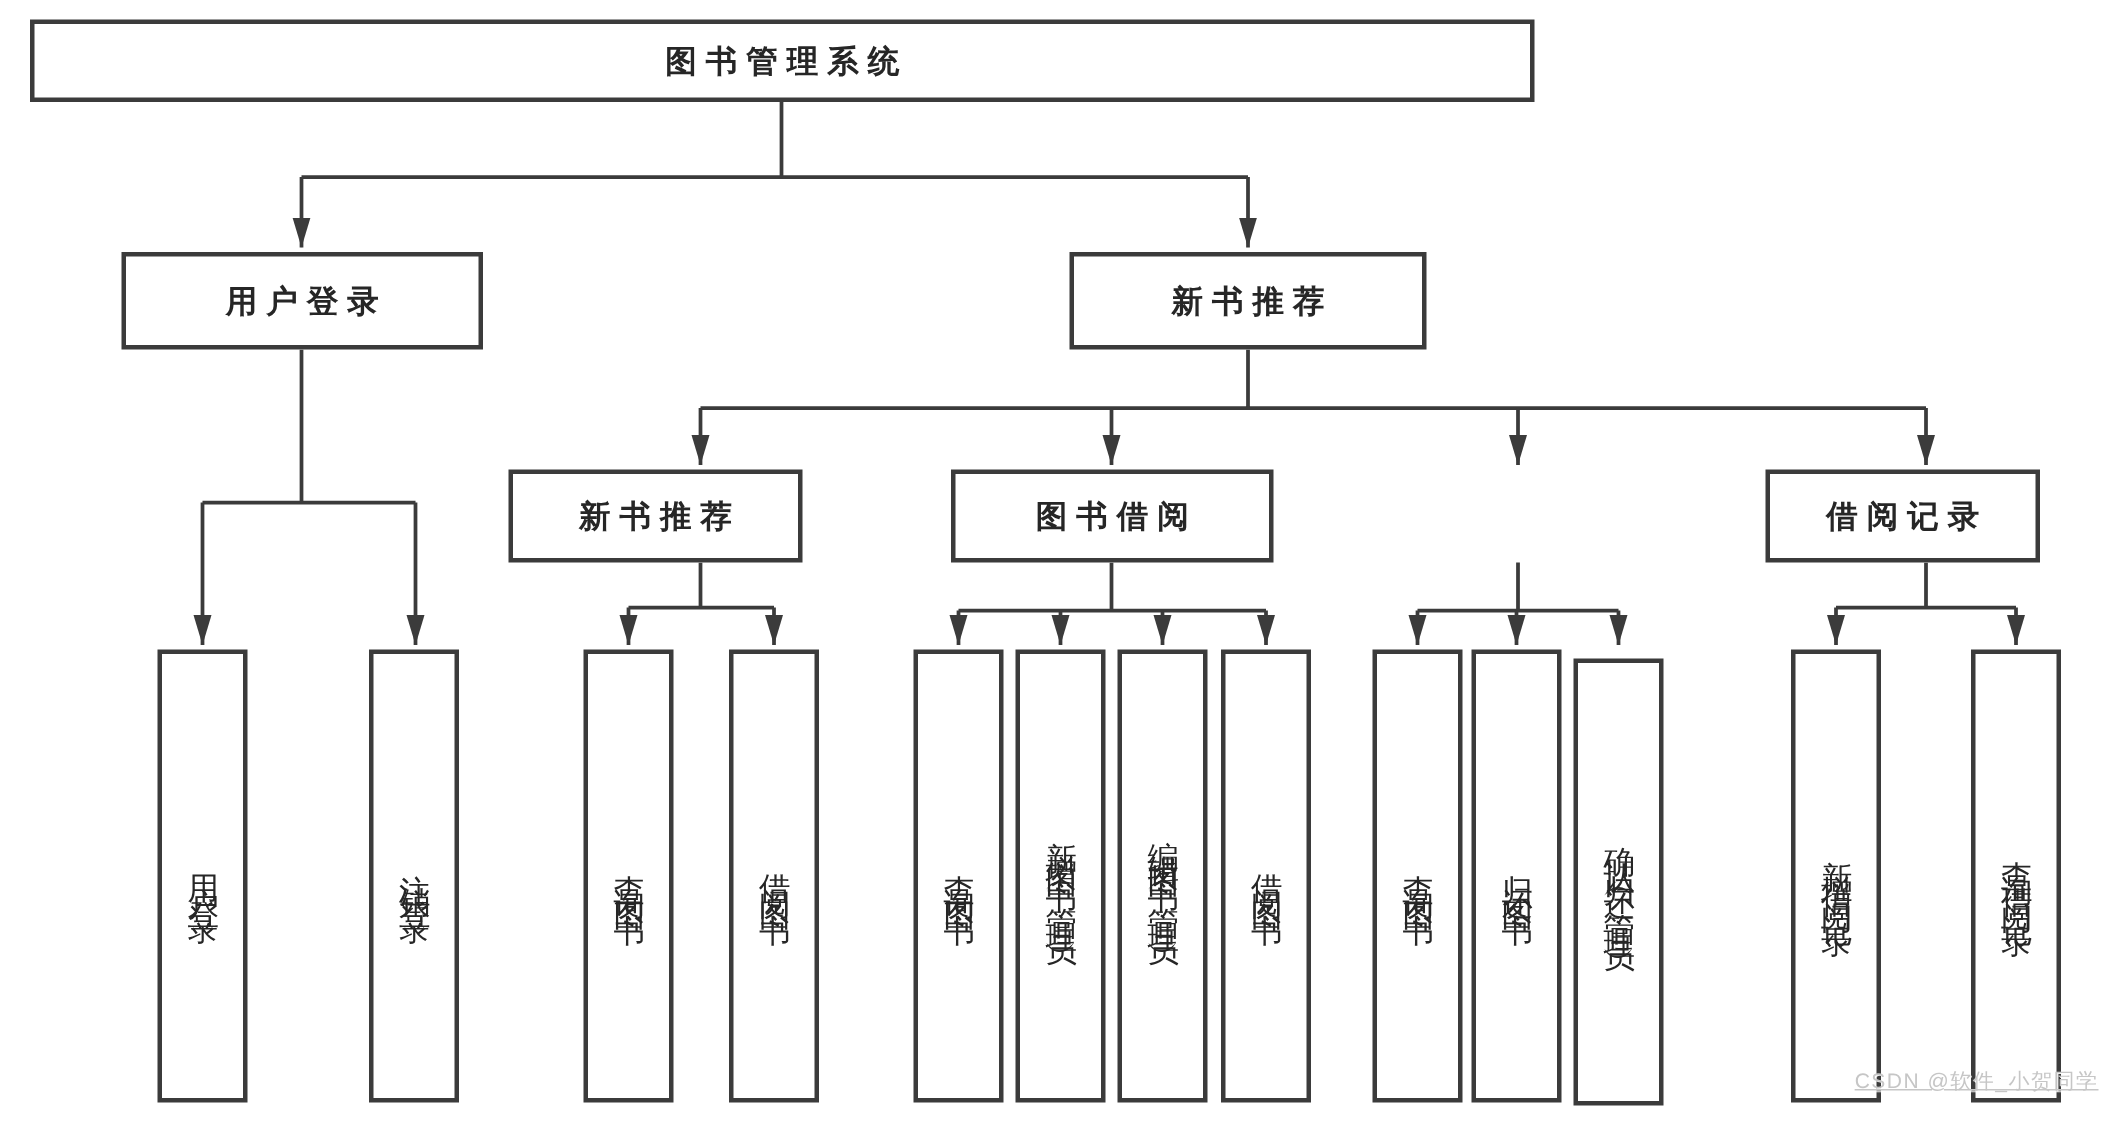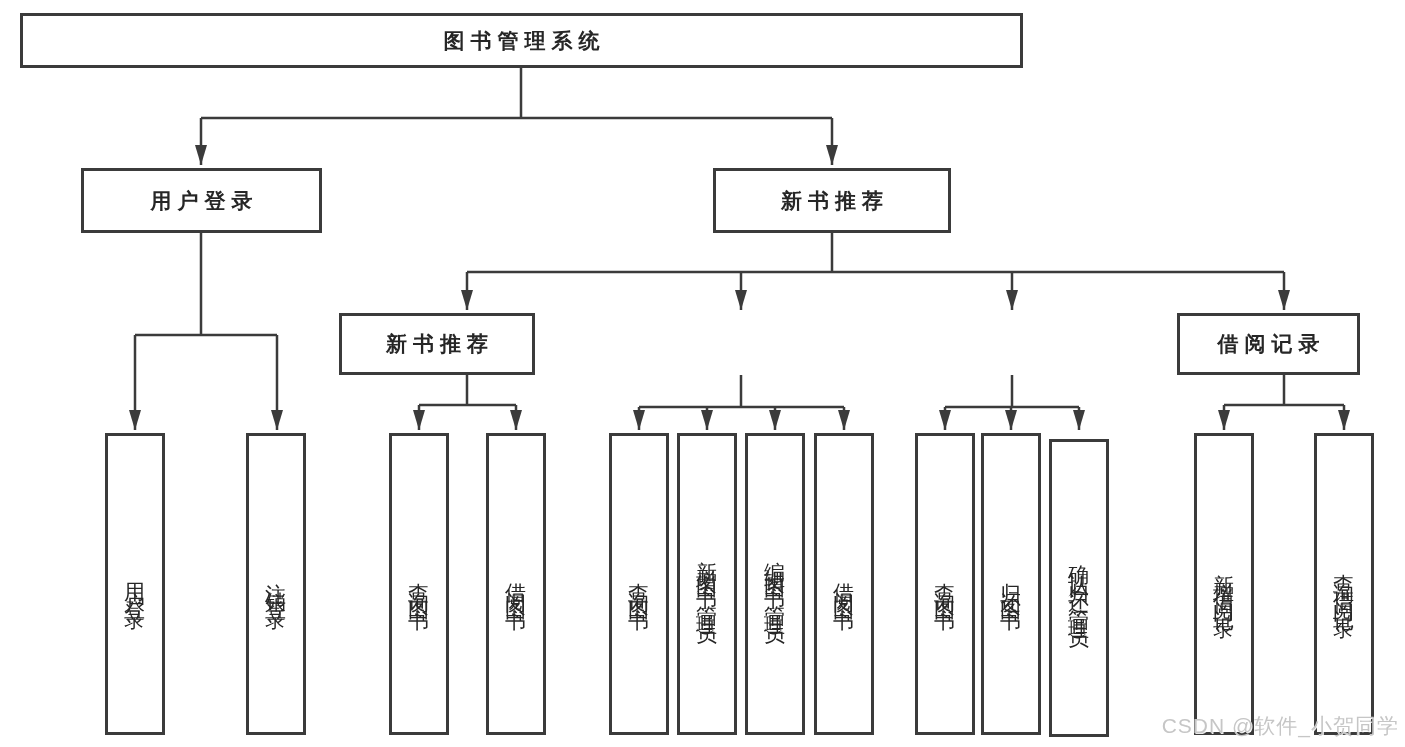--- a/index.html
+++ b/index.html
@@ -11,22 +11,23 @@
     border:3px solid #3b3b3b;background:#ffffff;color:#262626;
     display:flex;align-items:center;justify-content:center;
   }
   .hlabel{font-size:21px;letter-spacing:6px;text-indent:6px;white-space:nowrap;font-weight:bold;}
   .leaf .vlabel{
     writing-mode:vertical-lr;text-orientation:mixed;
     font-size:21px;letter-spacing:9px;line-height:1;white-space:nowrap;
   }
   .watermark{
     position:absolute;z-index:3;right:6px;top:712px;
-    font-size:21px;letter-spacing:1px;white-space:nowrap;
+    font-size:14px;letter-spacing:1px;white-space:nowrap;
     text-shadow:1px 1px 0 rgba(255,255,255,0.9);
+    text-decoration:underline;
   }
 </style>
 </head>
 <body>
 
 <div class="canvas">
 
   <svg class="connector-layer" width="1405" height="747" viewBox="0 0 1405 747" xmlns="http://www.w3.org/2000/svg">
     <defs>
       <marker id="arrow" markerUnits="userSpaceOnUse" markerWidth="22" markerHeight="14" refX="20" refY="6" orient="auto">
@@ -77,20 +78,23 @@
   <div class="node" style="left:81px;top:168px;width:241px;height:65px">
     <span class="hlabel">用户登录</span>
   </div>
   <div class="node" style="left:713px;top:168px;width:238px;height:65px">
     <span class="hlabel">新书推荐</span>
   </div>
 
   <div class="node" style="left:339px;top:313px;width:196px;height:62px">
     <span class="hlabel">新书推荐</span>
   </div>
+  <div class="node" style="left:634px;top:313px;width:215px;height:62px">
+    <span class="hlabel">图书借阅</span>
+  </div>
   <div class="node" style="left:1177px;top:313px;width:183px;height:62px">
     <span class="hlabel">借阅记录</span>
   </div>
 
   <div class="node leaf" style="left:105px;top:433px;width:60px;height:302px">
     <span class="vlabel">用户登录</span>
   </div>
   <div class="node leaf" style="left:246px;top:433px;width:60px;height:302px">
     <span class="vlabel">注销登录</span>
   </div>

